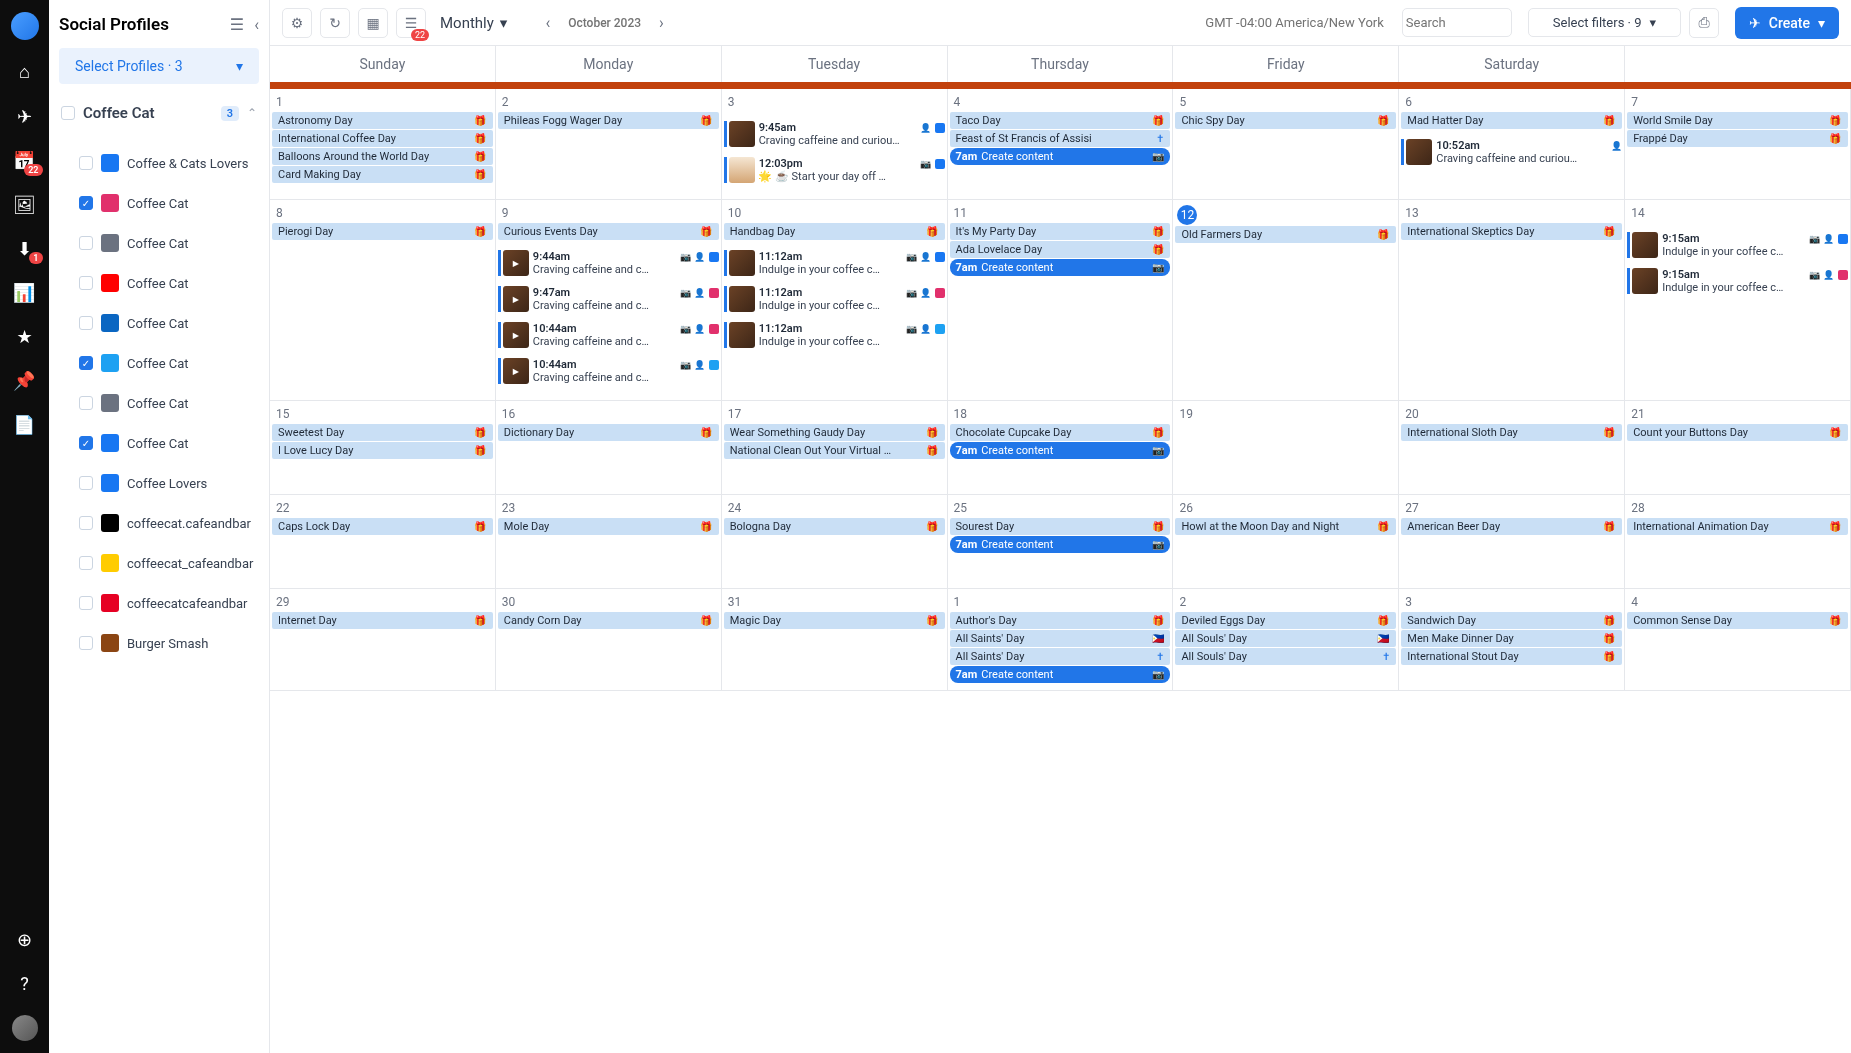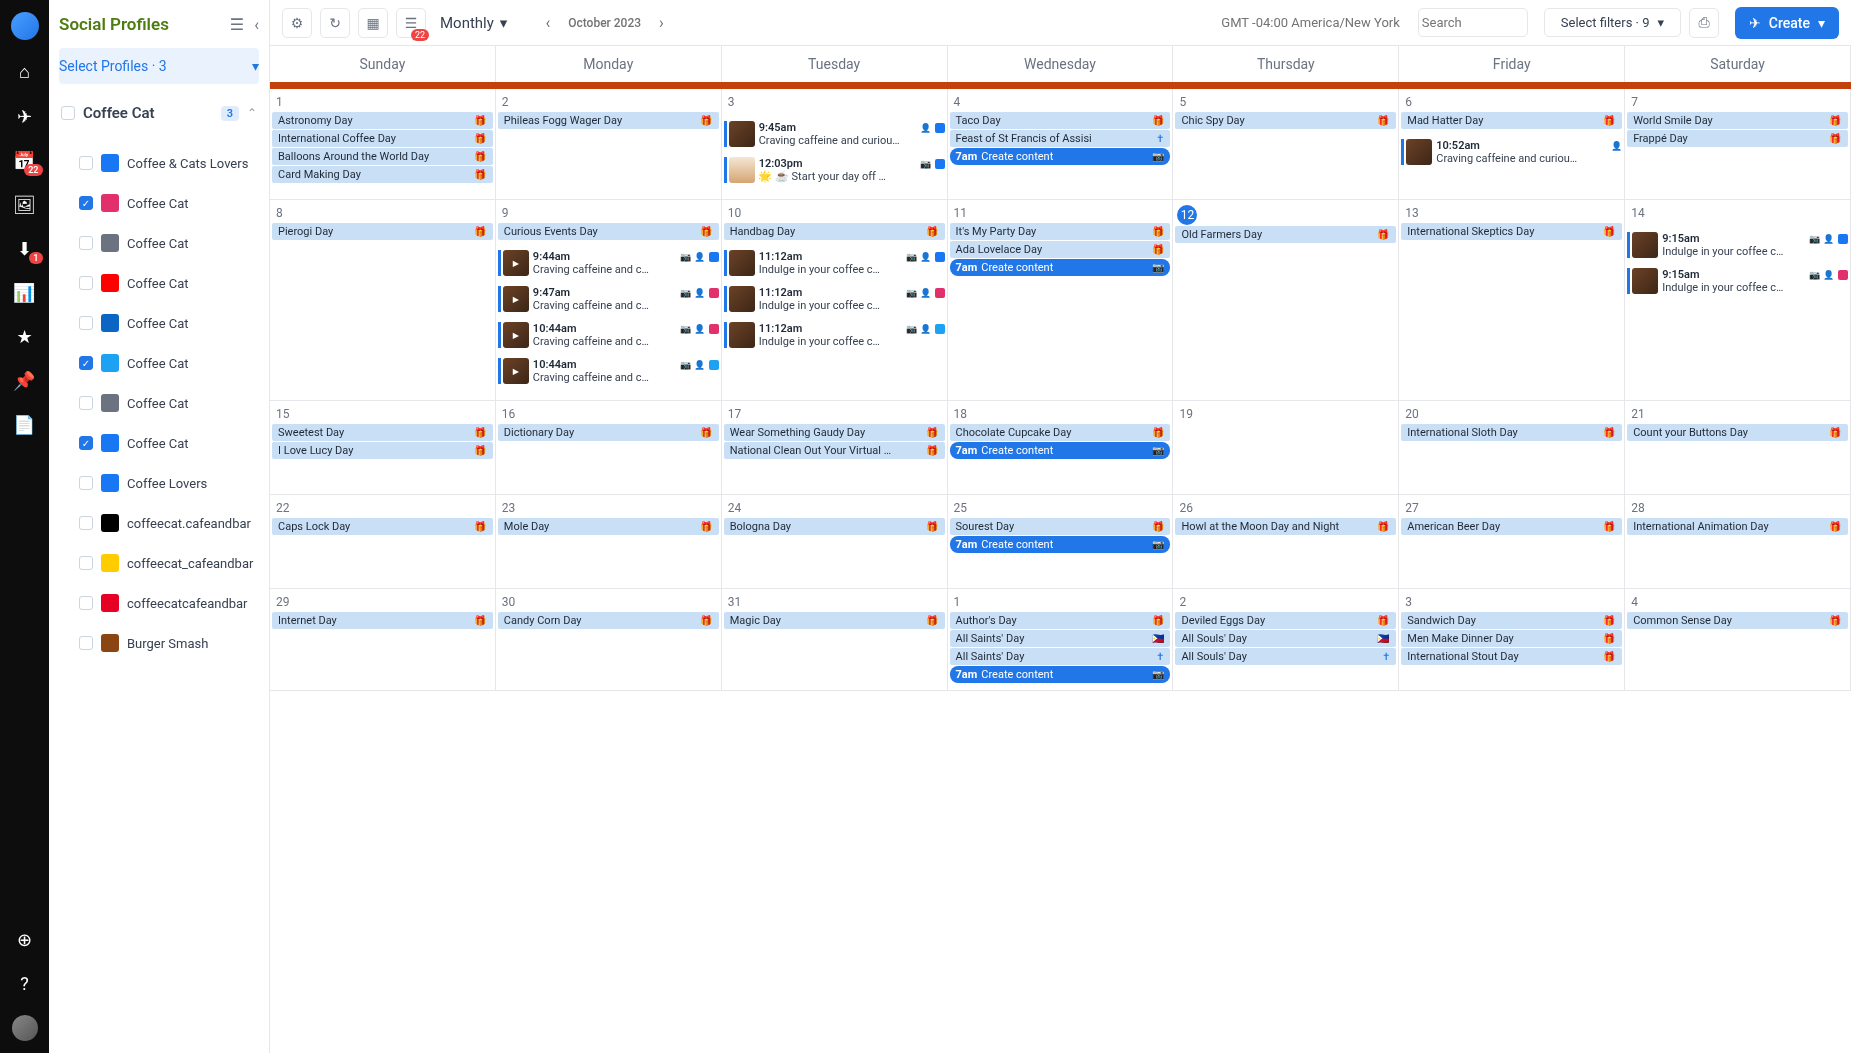--- a/index.html
+++ b/index.html
@@ -6,23 +6,23 @@
 body{display:flex;height:100vh;background:#fff;overflow:hidden}
 .rail{width:49px;background:#0d0d0d;display:flex;flex-direction:column;align-items:center;padding-top:12px;gap:20px}
 .rail .logo{width:28px;height:28px;border-radius:50%;background:linear-gradient(135deg,#4a9eff,#2176e8)}
 .rail .nav-icon{width:24px;height:24px;color:#fff;display:flex;align-items:center;justify-content:center;cursor:pointer;position:relative;font-size:18px}
 .rail .nav-icon.active{color:#3b82f6}
 .rail .nav-icon .badge{position:absolute;bottom:-4px;right:-6px;background:#ef4444;color:#fff;font-size:9px;border-radius:8px;padding:1px 4px;font-weight:600}
 .rail .spacer{flex:1}
 .rail .avatar{width:26px;height:26px;border-radius:50%;background:linear-gradient(135deg,#888,#555);margin-bottom:12px}
 .sidebar{width:221px;background:#fff;border-right:1px solid #e5e7eb;display:flex;flex-direction:column;padding:14px 10px}
 .sidebar-header{display:flex;align-items:center;justify-content:space-between;margin-bottom:14px}
-.sidebar-title{font-size:17px;font-weight:600;color:#4d7c0f}
+.sidebar-title{font-size:17px;font-weight:600;color:#000000}
 .sidebar-header-icons{display:flex;gap:10px;color:#6b7280}
-.select-profiles{background:#eaf2fd;color:#2176e8;border-radius:4px;padding:10px 0;font-size:14px;display:flex;justify-content:space-between;align-items:center;cursor:pointer;margin-bottom:14px}
+.select-profiles{background:#eaf2fd;color:#2176e8;border-radius:4px;padding:10px 16px;font-size:14px;display:flex;justify-content:space-between;align-items:center;cursor:pointer;margin-bottom:14px}
 .group-row{display:flex;align-items:center;gap:8px;padding:6px 2px;cursor:pointer}
 .group-row .chk{width:14px;height:14px;border:1.5px solid #cbd5e1;border-radius:3px}
 .group-row .gname{font-size:15px;font-weight:600;color:#374151;flex:1}
 .group-row .cnt{background:#e0ecfb;color:#2176e8;font-size:11px;border-radius:4px;padding:1px 6px;font-weight:600}
 .group-row .chev{color:#9ca3af;font-size:12px}
 .profile-list{display:flex;flex-direction:column;gap:10px;margin-top:20px}
 .profile-row{display:flex;align-items:center;gap:8px;padding:6px 2px 6px 20px;cursor:pointer;font-size:13px;color:#374151}
 .profile-row .chk{width:14px;height:14px;border:1.5px solid #cbd5e1;border-radius:3px;flex-shrink:0}
 .profile-row .chk.on{background:#2176e8;border-color:#2176e8;display:flex;align-items:center;justify-content:center;color:#fff;font-size:10px}
 .profile-row .picon{width:18px;height:18px;border-radius:3px;flex-shrink:0;display:flex;align-items:center;justify-content:center;font-size:10px;color:#fff}
@@ -31,21 +31,21 @@
 .tb-btn{width:30px;height:30px;border:1px solid #e5e7eb;border-radius:5px;display:flex;align-items:center;justify-content:center;color:#6b7280;cursor:pointer;font-size:14px;background:#fff}
 .tb-btn.notif{position:relative}
 .tb-btn.notif .nb{position:absolute;bottom:-4px;right:-4px;background:#ef4444;color:#fff;font-size:9px;border-radius:8px;padding:1px 4px}
 .monthly{font-size:15px;color:#374151;padding:0 6px;cursor:pointer;display:flex;align-items:center;gap:6px}
 .month-nav{display:flex;align-items:center;gap:14px;margin-left:20px}
 .month-nav .arrow{color:#6b7280;cursor:pointer;font-size:16px;padding:4px}
 .month-label{font-size:12px;font-weight:500;color:#737373}
 .toolbar .spacer{flex:1}
 .tz{font-size:13px;color:#737373}
 .search{border:1px solid #e5e7eb;border-radius:5px;padding:6px 3px;font-size:13px;width:110px;margin-left:10px}
-.filters{border:1px solid #e5e7eb;border-radius:5px;padding:6px 16px;font-size:13px;color:#374151;cursor:pointer;display:flex;align-items:center;gap:8px;margin-left:8px}
+.filters{border:1px solid #e5e7eb;border-radius:5px;padding:6px 24px;font-size:13px;color:#374151;cursor:pointer;display:flex;align-items:center;gap:8px;margin-left:8px}
 .create-btn{background:#2176e8;color:#fff;border-radius:6px;padding:8px 14px;font-size:14px;font-weight:500;cursor:pointer;display:flex;align-items:center;gap:8px;margin-left:8px}
 .calendar{flex:1;background:#fff;display:flex;flex-direction:column;overflow:auto}
 .cal-head{display:grid;grid-template-columns:repeat(7,1fr);border-bottom:7px solid #c2410c}
 .cal-head div{padding:10px;text-align:center;font-size:14px;color:#6b7280;border-right:1px solid #e5e7eb}
 .cal-body{display:grid;grid-template-columns:repeat(7,1fr);grid-auto-rows:minmax(94px,auto)}
 .cell{border-right:1px solid #e5e7eb;border-bottom:1px solid #e5e7eb;padding:4px 0 6px 0;position:relative;overflow:hidden}
 .cell .dnum{font-size:12px;color:#6b7280;padding:2px 6px}
 .cell .dnum.today{background:#2176e8;color:#fff;border-radius:50%;width:20px;height:20px;display:inline-flex;align-items:center;justify-content:center;margin-left:4px}
 .pill{background:#c9dff5;color:#1f2937;font-size:11px;padding:2px 6px;margin:1px 2px;border-radius:2px;display:flex;justify-content:space-between;align-items:center;cursor:pointer;white-space:nowrap;overflow:hidden;text-overflow:ellipsis}
 .pill .gift{color:#2176e8;font-size:10px}
@@ -202,21 +202,20 @@
         <span>✈</span>
         <span>Create</span>
         <span>▾</span>
       </div>
   </div>
   <div class="calendar">
     <div class="cal-head" id="cal-head">
         <div>Sunday</div>
         <div>Monday</div>
         <div>Tuesday</div>
-        <div>Wednesday</div>
         <div>Thursday</div>
         <div>Friday</div>
         <div>Saturday</div>
       </div>
     <div class="cal-body" id="cal-body">
         <div class="cell">
           <div class="dnum ">1</div>
           <div class="pill ">
             <span>Astronomy Day</span>
             <span class="gift">🎁</span>

